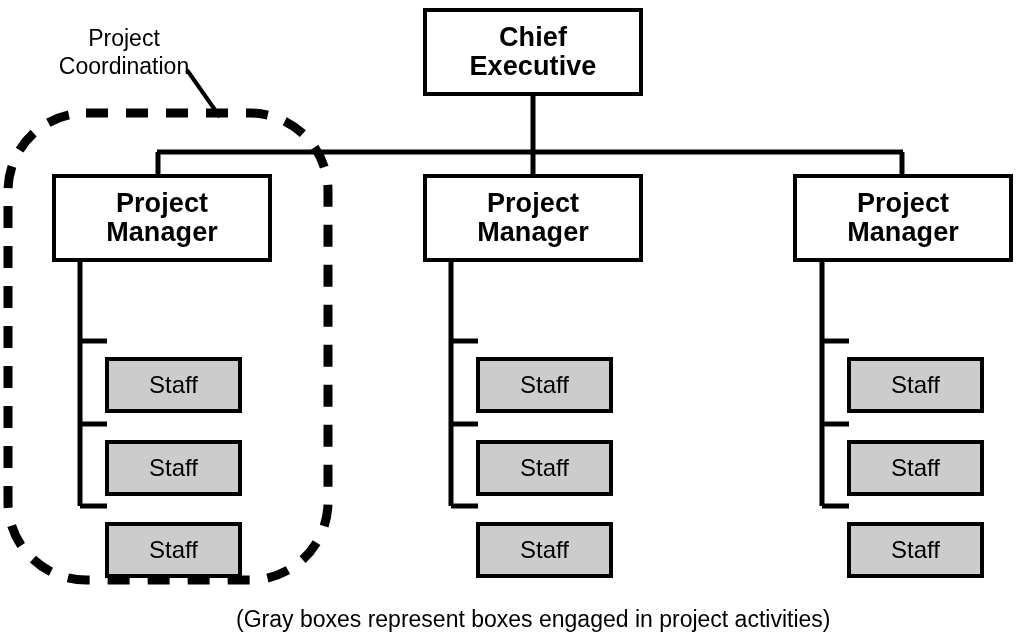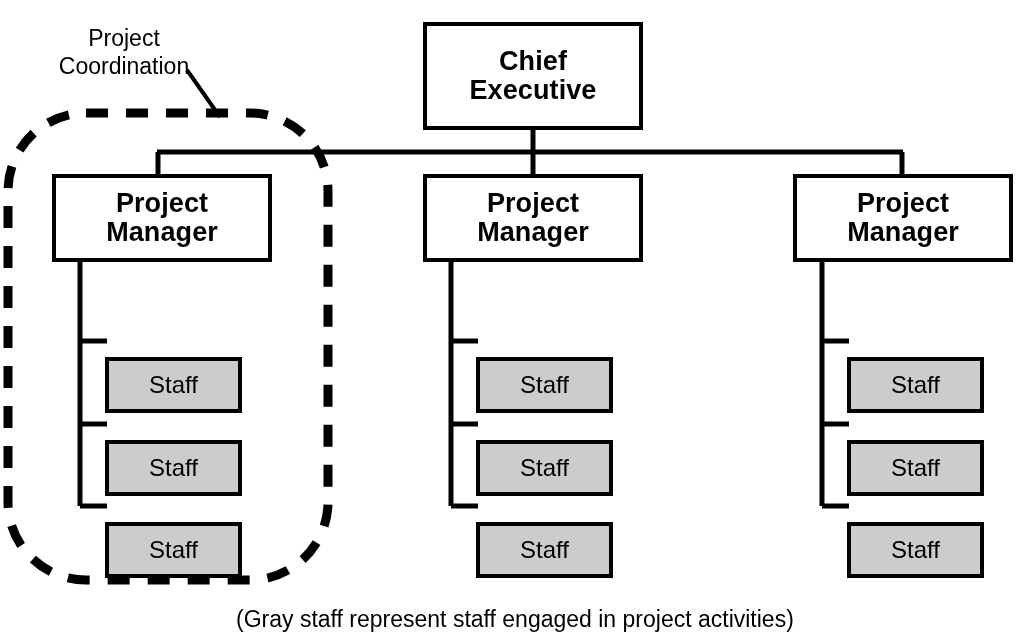--- a/index.html
+++ b/index.html
@@ -99,21 +99,21 @@
       <line x1="822" y1="341" x2="849" y2="341"></line>
       <line x1="822" y1="424" x2="849" y2="424"></line>
       <line x1="822" y1="506" x2="849" y2="506"></line>
 
       <line x1="187" y1="70" x2="220" y2="117" stroke-width="4"></line>
     </g>
 
     <rect x="8" y="113" width="320" height="467" rx="78" ry="78" fill="none" stroke="#000000" stroke-width="9" stroke-dasharray="22 18" stroke-linecap="butt"></rect>
   </svg>
 
-  <div class="node exec" style="left:423px; top:22px; width:220px; height:108px;">
+  <div class="node exec" style="left:423px; top:8px; width:220px; height:88px;">
     <span class="label-lines" style="white-space:pre-line;">Chief
 Executive</span>
   </div>
 
   <div class="node manager" style="left:52px; top:174px; width:220px; height:88px;">
     <span class="label-lines" style="white-space:pre-line;">Project
 Manager</span>
   </div>
   <div class="node manager" style="left:423px; top:174px; width:220px; height:88px;">
     <span class="label-lines" style="white-space:pre-line;">Project
@@ -150,15 +150,15 @@
   <div class="node staff" style="left:847px; top:396px; width:137px; height:56px;">
     <span>Staff</span>
   </div>
   <div class="node staff" style="left:847px; top:478px; width:137px; height:56px;">
     <span>Staff</span>
   </div>
 
   <div class="note-label" style="left:44px; top:24px; width:160px;">Project
 Coordination</div>
 
-  <div class="caption" style="left:236px; top:606px;">(Gray staff represent staff engaged in project activities)</div>
+  <div class="caption" style="left:236px; top:606px;">(Gray boxes represent boxes engaged in project activities)</div>
 
 </div>
 
 </body></html>

